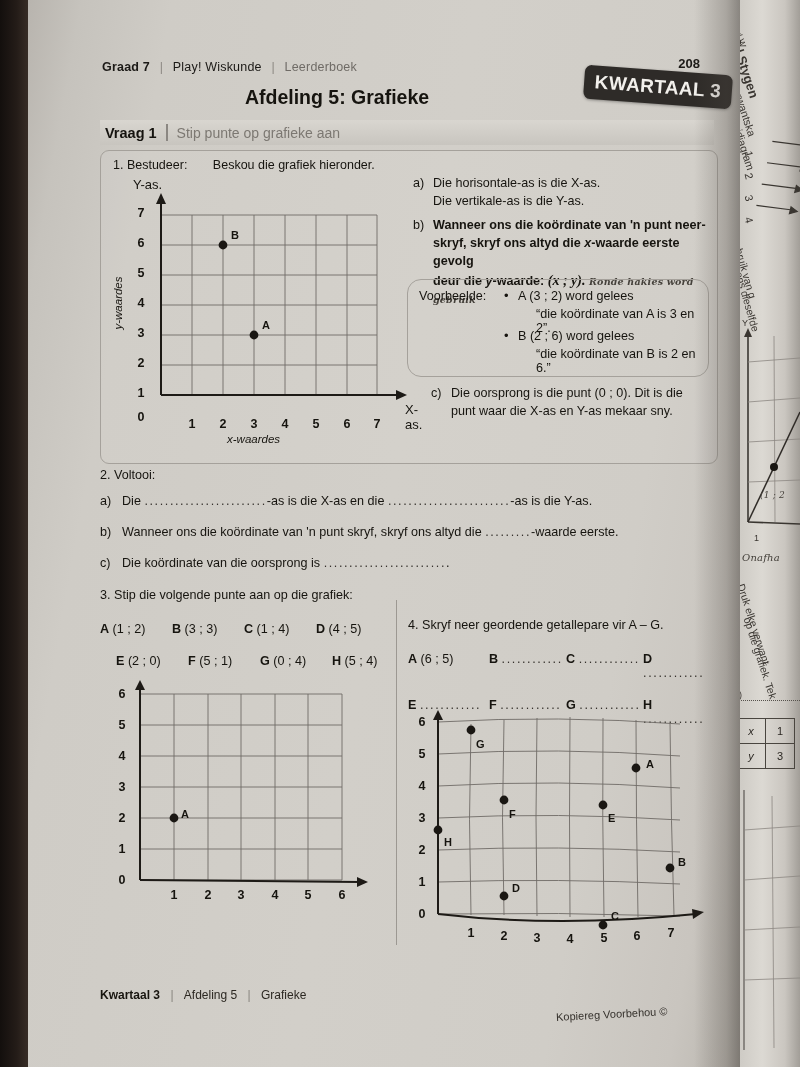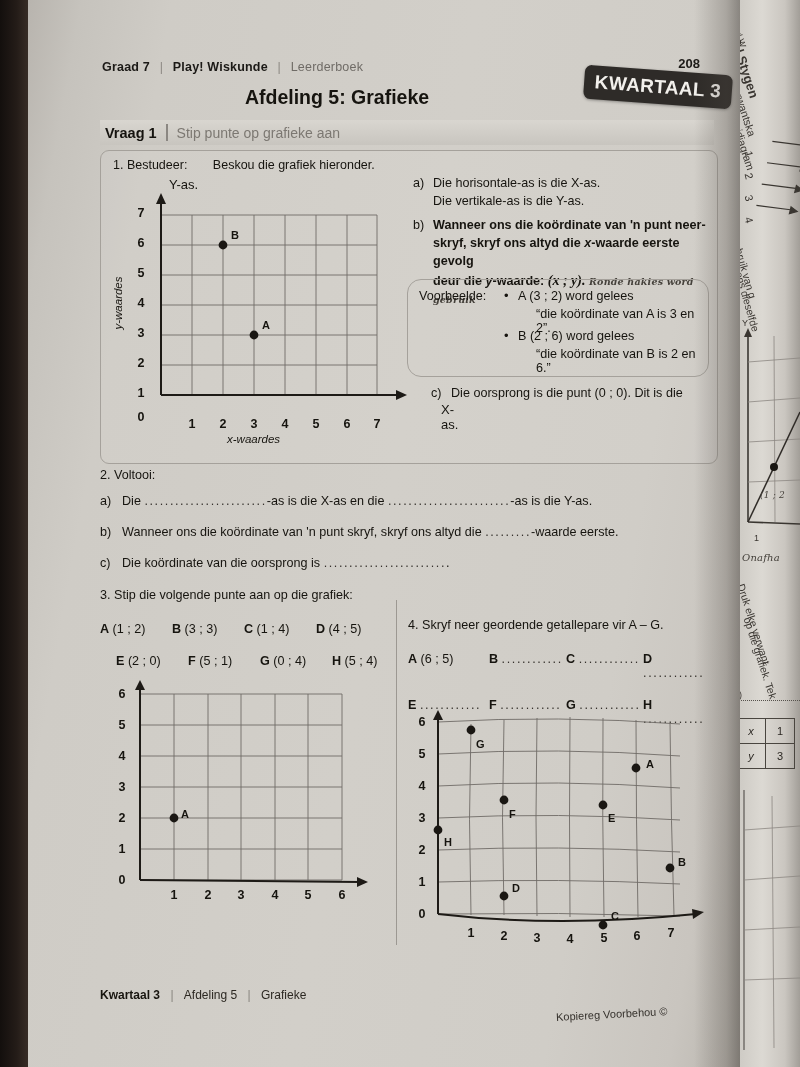--- a/index.html
+++ b/index.html
@@ -26,21 +26,21 @@
         background:linear-gradient(90deg,#6d6861 0%,#a8a49d 8%,#cdcac4 26%,
                    #dcd9d3 55%,#cac6c0 82%,#a29e98 100%);
         overflow:hidden;}
   .np-txt{position:absolute;color:#3a3631;white-space:nowrap;
           font-family:"Liberation Sans",sans-serif;}
 
   
   .hdr{position:absolute;left:102px;top:60px;width:520px;
        font-size:12.5px;font-weight:bold;color:#1b1916;letter-spacing:.2px;}
   .hdr .sep{color:#8e8a84;font-weight:normal;margin:0 6px;}
-  .hdr .mid{font-weight:bold;color:#1b1916;}
+  .hdr .mid{font-weight:normal;color:#1b1916;}
   .hdr .light{font-weight:normal;color:#6f6b66;}
 
   .pageno{position:absolute;right:90px;top:58px;font-size:13px;font-weight:bold;
           color:#1c1a17;}
 
   .badge{position:absolute;left:586px;top:72px;width:148px;height:34px;
          background:#2e2b28;border-radius:7px;
          transform:rotate(4.2deg);box-shadow:0 1px 3px rgba(0,0,0,.35);}
   .badge span{position:absolute;left:0;top:0;width:148px;height:34px;
          display:flex;align-items:center;justify-content:center;
@@ -58,21 +58,21 @@
   .vraagbar .sub{font-size:14px;color:#7c7872;}
 
   
   .ex1{position:absolute;left:100px;top:150px;width:616px;height:312px;
        border:1px solid #a5a19b;border-radius:9px;background:rgba(255,255,255,.05);}
   .bestudeer{position:absolute;left:12px;top:7px;font-size:12.5px;color:#16140f;}
   .bestudeer .t2{margin-left:22px;font-weight:normal;}
 
   
   .graph{position:absolute;}
-  .gtitle{position:absolute;font-size:13px;color:#16140f;margin-left:36px;}
+  .gtitle{position:absolute;font-size:13px;color:#16140f;}
   .axlbl{position:absolute;font-size:11.5px;color:#16140f;font-style:italic;}
   .tick{position:absolute;font-size:12.5px;color:#16140f;font-weight:bold;
         text-align:center;width:16px;}
   .ptlabel{position:absolute;font-size:11px;color:#16140f;font-weight:bold;}
 
   
   .rtxt{position:absolute;font-size:12.6px;color:#16140f;line-height:1.42;}
   .rtxt .lbl{position:absolute;left:0;}
   .rtxt .bdy{display:block;margin-left:20px;}
   .ital{font-style:italic;}
@@ -300,20 +300,21 @@
         <span class="it" style="left:110px;top:9px;">A (3 ; 2) word gelees</span>
         <span class="it" style="left:128px;top:27px;">“die koördinate van A is 3 en 2”.</span>
         <span class="bullet" style="left:96px;top:48px;">•</span>
         <span class="it" style="left:110px;top:49px;">B (2 ; 6) word gelees</span>
         <span class="it" style="left:128px;top:67px;">“die koördinate van B is 2 en 6.”</span>
       </div>
 
       <div class="rtxt" style="left:330px;top:234px;width:286px;">
         <span class="lbl">c)</span>
         <span class="bdy">Die oorsprong is die punt (0 ; 0). Dit is die</span>
+        <span class="bdy">punt waar die X-as en Y-as mekaar sny.</span>
       </div>
     </div>
 
     <div class="q2" style="left:72px;top:468px;width:620px;">
       <div style="font-weight:normal;margin-bottom:12px;">2. Voltooi:</div>
 
       <div class="ln">
         <span class="tag">a)</span>
         <span class="body">
           <span>Die</span>

